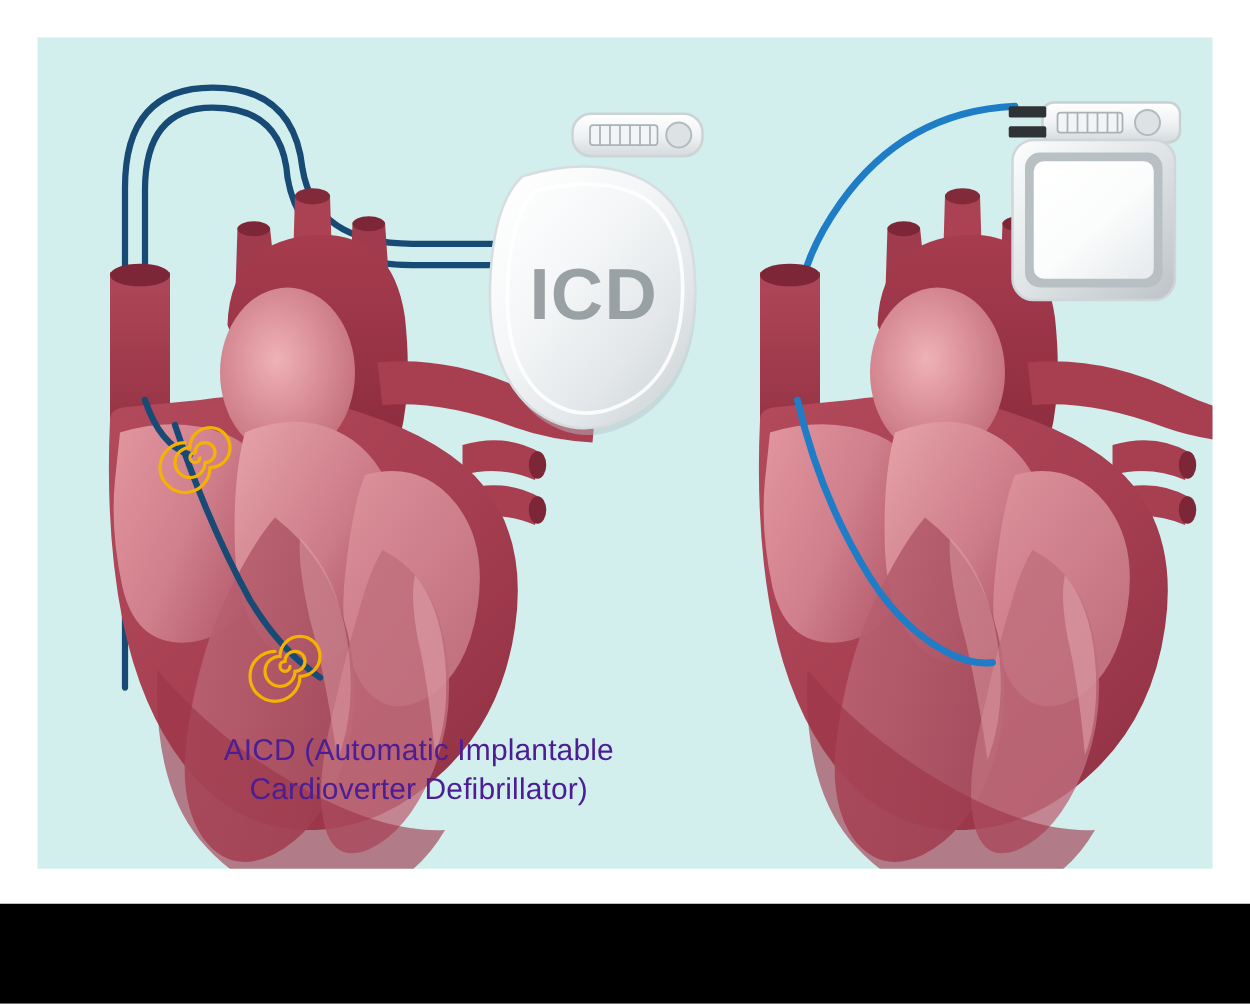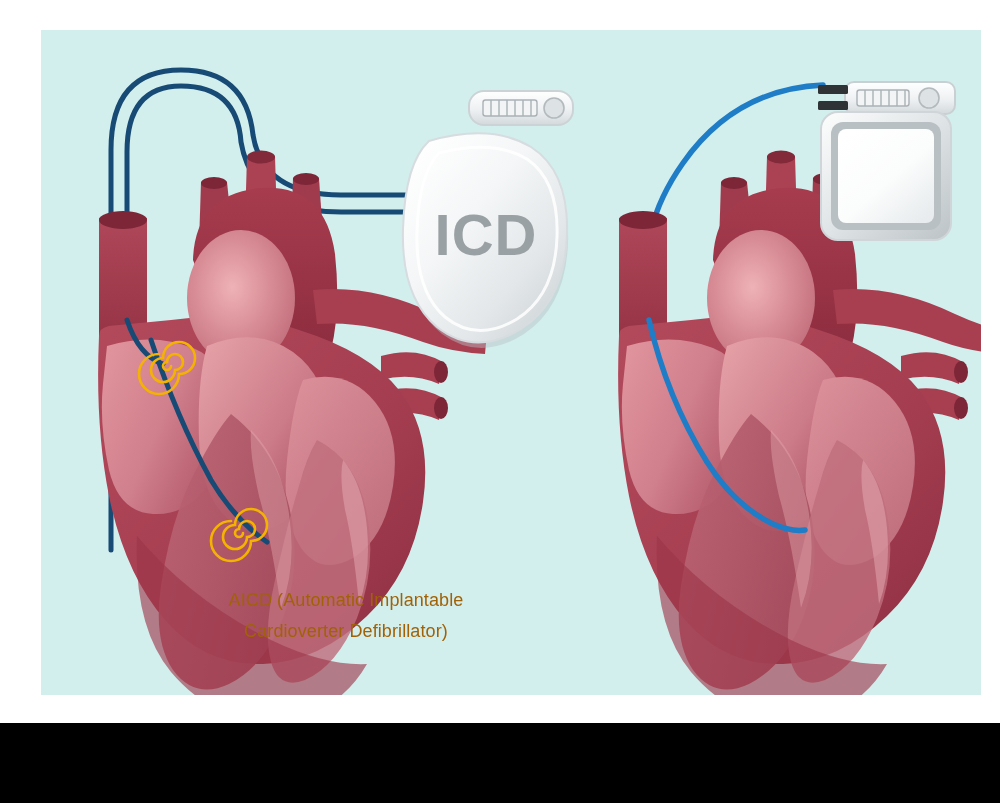--- a/index.html
+++ b/index.html
@@ -21,36 +21,35 @@
     height: 803px;
     background: #ffffff;
   }
   #illustration-panel {
     position: absolute;
     left: 30px;
     top: 30px;
     width: 940px;
     height: 665px;
     background: #d2efed;
-    margin-left: 11px;
   }
   #figure-svg {
     position: absolute;
     left: 0;
     top: 0;
     width: 940px;
     height: 665px;
     display: block;
   }
   .caption {
     position: absolute;
     text-align: center;
-    color: #a16207;
+    color: #4c1d95;
     font-family: "Liberation Sans", sans-serif;
-    font-size: 18px;
+    font-size: 24px;
     line-height: 31px;
     letter-spacing: 0.1px;
     white-space: pre-line;
   }
   #caption-aicd {
     left: 60px;
     top: 555px;
     width: 490px;
   }
   #caption-pacemaker {

